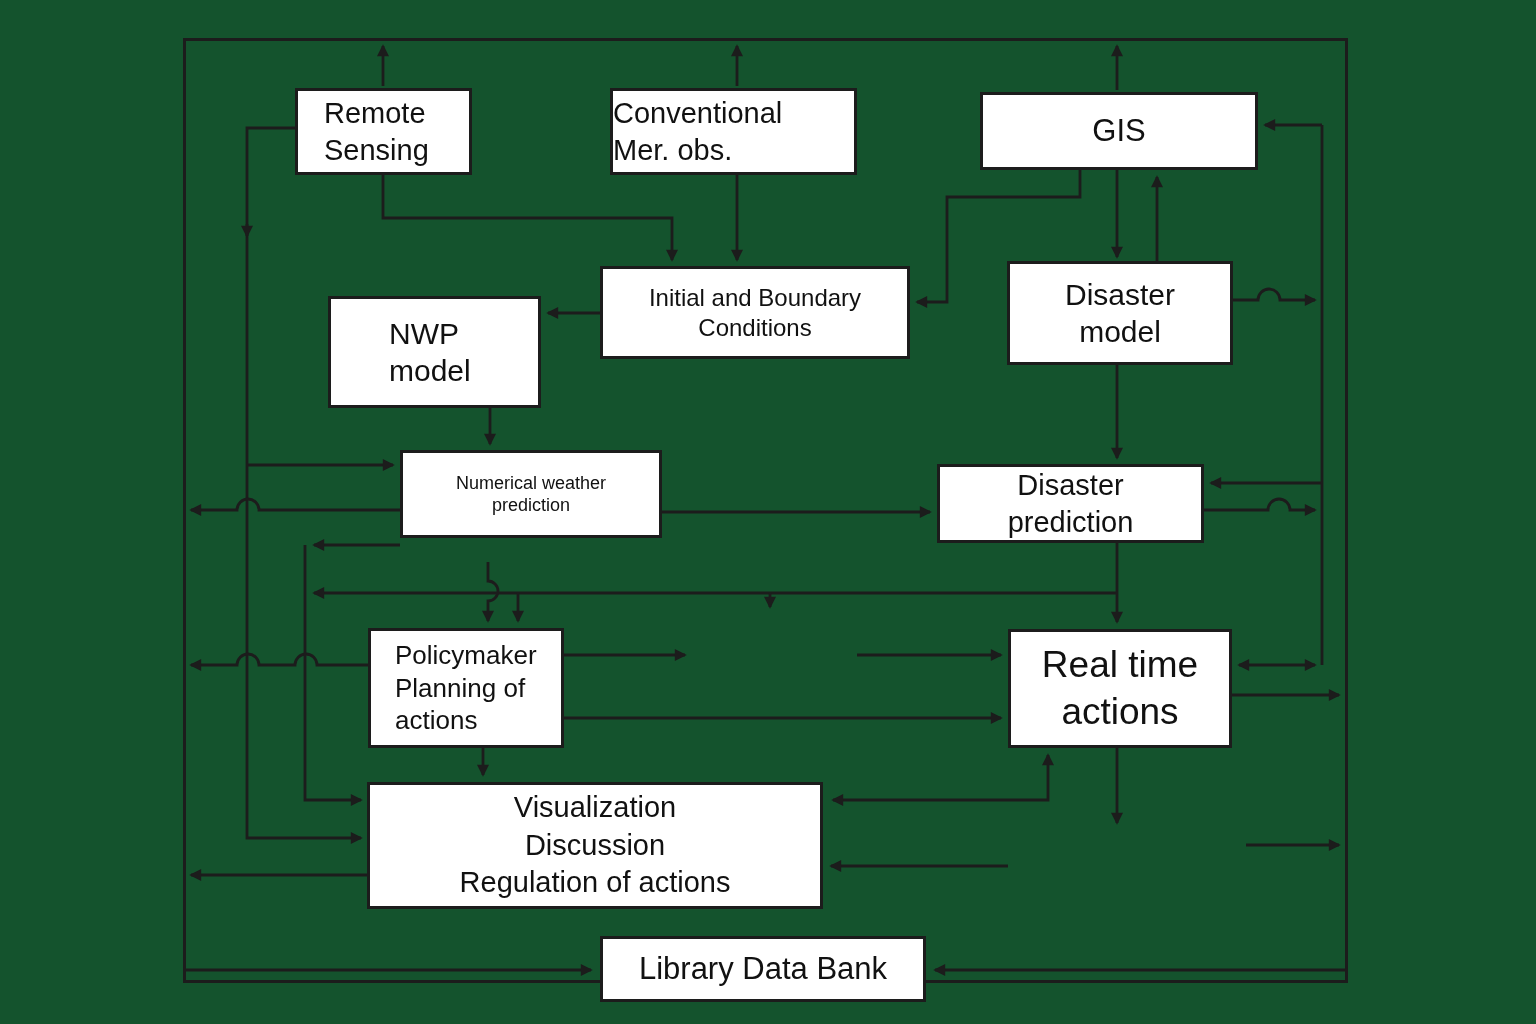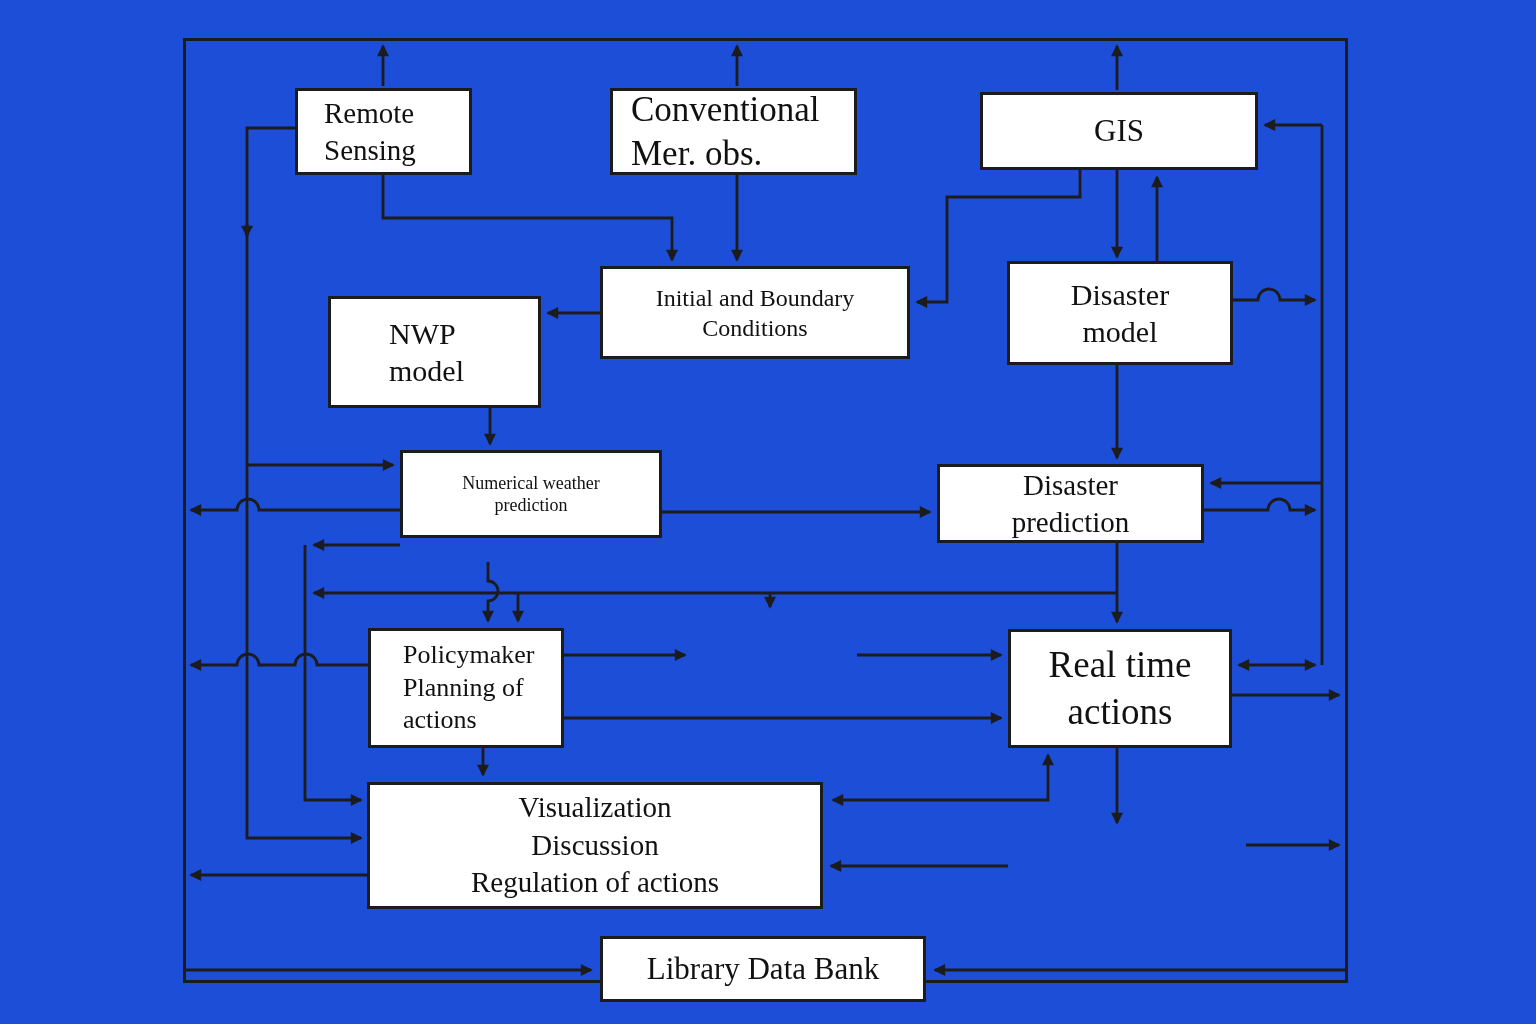--- a/index.html
+++ b/index.html
@@ -1,45 +1,45 @@
 <!DOCTYPE html>
 <html><head>
 <meta charset="utf-8">
 <style>
   html,body{margin:0;padding:0;background:#ffffff;}
   #stage{
     position:relative;
     width:1536px;height:1024px;
-    background:#1d4ed8;
-    font-family:Liberation Serif, serif;
+    background:#14532d;
+    font-family:Liberation Sans, sans-serif;
     color:#111111;
     overflow:hidden;
   }
   #outer-frame{
     position:absolute;left:183px;top:38px;width:1165px;height:945px;
     border:3px solid #1c1c1c;box-sizing:border-box;
   }
   #arrow-layer{position:absolute;left:0;top:0;width:1536px;height:1024px;}
   .node{
     position:absolute;box-sizing:border-box;
     background:#ffffff;border:3px solid #1c1c1c;
     display:flex;flex-direction:column;justify-content:center;
     white-space:pre-line;line-height:1.25;
   }
   .center{text-align:center;}
   .left{text-align:left;}
   #n-remote {left:295px; top:88px;  width:177px;height:87px; font-size:29px;padding-left:26px;}
-  #n-conv   {left:610px; top:88px;  width:247px;height:87px; font-size:35px;padding-left:18px;}
+  #n-conv   {left:610px; top:88px;  width:247px;height:87px; font-size:29px;}
   #n-gis    {left:980px; top:92px;  width:278px;height:78px; font-size:31px;}
   #n-nwpm   {left:328px; top:268px; width:213px;height:112px;font-size:30px;padding-left:58px;margin-top:28px;}
   #n-ibc    {left:600px; top:266px; width:310px;height:93px; font-size:24px;}
   #n-dm     {left:1007px;top:261px; width:226px;height:104px;font-size:30px;}
   #n-nwp    {left:400px; top:450px; width:262px;height:88px;font-size:18px;}
   #n-dp     {left:937px; top:464px; width:267px;height:79px; font-size:29px;}
-  #n-policy {left:368px; top:628px; width:196px;height:120px;font-size:26px;padding-left:32px;}
+  #n-policy {left:368px; top:628px; width:196px;height:120px;font-size:26px;padding-left:24px;}
   #n-warn   {left:692px; top:614px; width:165px;height:82px; font-size:30px;}
   #n-rt     {left:1008px;top:629px; width:224px;height:119px;font-size:37px;}
   #n-vis    {left:367px; top:782px; width:456px;height:127px;font-size:29px;line-height:1.3;}
   #n-res    {left:1008px;top:830px; width:238px;height:77px; font-size:29px;}
   #n-lib    {left:600px; top:936px; width:326px;height:66px; font-size:31px;}
   path.edge{stroke:#1c1c1c;stroke-width:2.8;fill:none;}
 </style>
 </head>
 <body>
 

